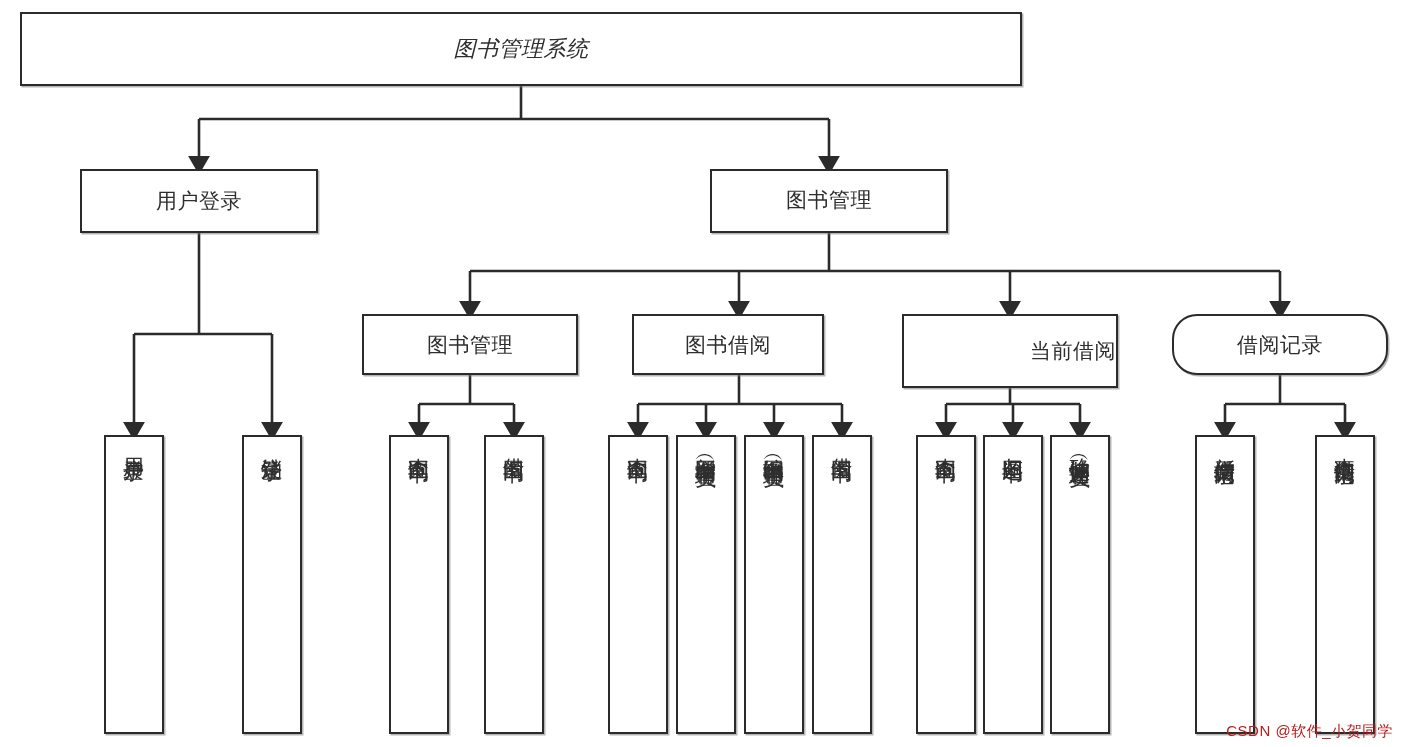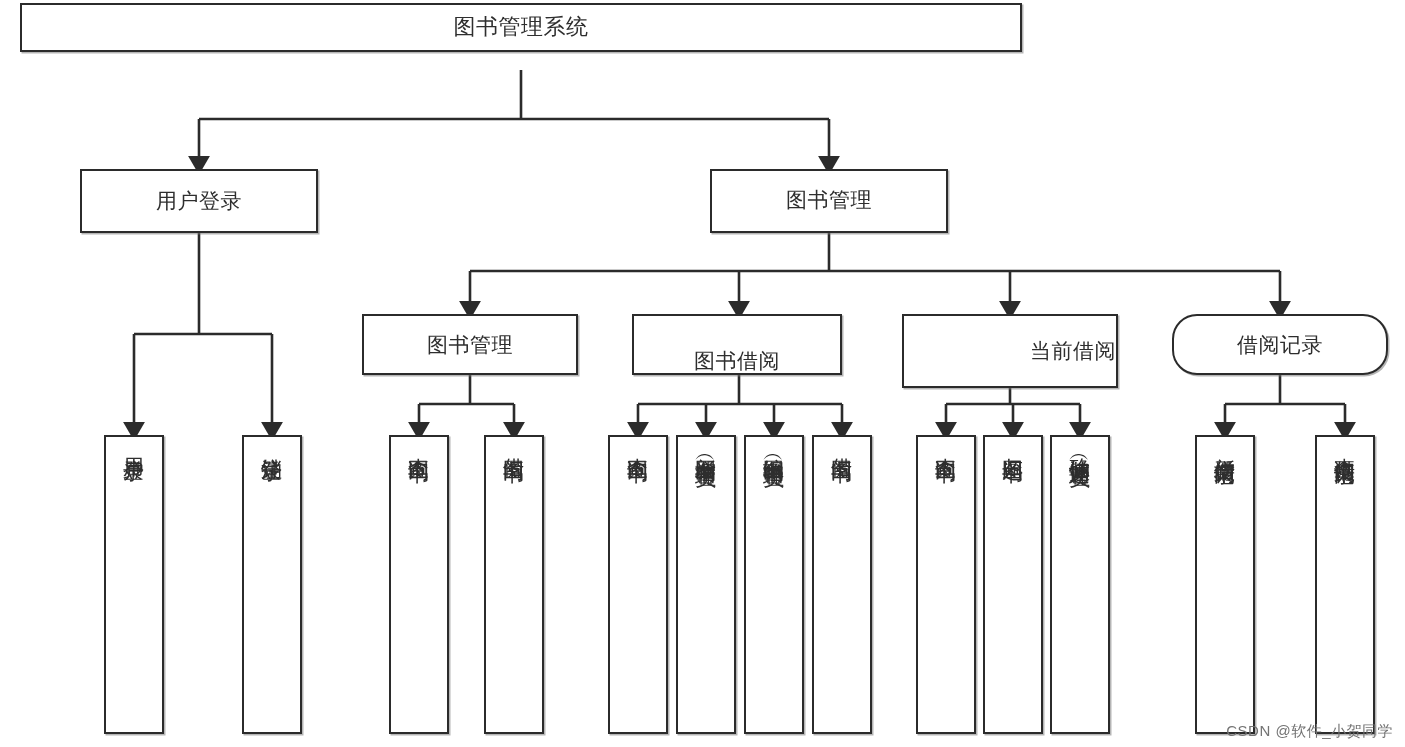--- a/index.html
+++ b/index.html
@@ -60,21 +60,21 @@
     line-height: 1.0;
     letter-spacing: 1.5px;
     white-space: nowrap;
     margin: 0 auto;
   }
   #watermark {
     position: absolute;
     right: 12px;
     bottom: 6px;
     font-size: 15px;
-    color: #737373;
+    color: #b91c1c;
     letter-spacing: 0.5px;
     white-space: nowrap;
   }
 </style>
 </head>
 <body>
 
 <div id="canvas">
   <svg id="edges" viewBox="0 0 1405 747" xmlns="http://www.w3.org/2000/svg">
     <defs>
@@ -113,33 +113,33 @@
         <path d="M1013,404 L1013,426" marker-end="url(#arrow)"></path>
         <path d="M1080,404 L1080,426" marker-end="url(#arrow)"></path>
         <path d="M1280,375 L1280,404"></path>
         <path d="M1225,404 L1345,404"></path>
         <path d="M1225,404 L1225,426" marker-end="url(#arrow)"></path>
         <path d="M1345,404 L1345,426" marker-end="url(#arrow)"></path>
       </g>
   </svg>
 
   <div id="nodes">
-      <div class="node horiz root" style="left: 20px; top: 3px; width: 1002px; height: 49px;">
+      <div class="node horiz root" style="left: 20px; top: 12px; width: 1002px; height: 74px; font-style: italic;">
         <span class="lbl">图书管理系统</span>
       </div>
       <div class="node horiz" style="left: 80px; top: 169px; width: 238px; height: 64px;">
         <span class="lbl">用户登录</span>
       </div>
       <div class="node horiz" style="left: 710px; top: 169px; width: 238px; height: 64px; font-family: Liberation Serif, serif;">
         <span class="lbl">图书管理</span>
       </div>
       <div class="node horiz" style="left: 362px; top: 314px; width: 216px; height: 61px;">
         <span class="lbl">图书管理</span>
       </div>
-      <div class="node horiz" style="left: 632px; top: 314px; width: 210px; height: 61px; align-items: flex-end;">
+      <div class="node horiz" style="left: 632px; top: 314px; width: 192px; height: 61px;">
         <span class="lbl">图书借阅</span>
       </div>
       <div class="node horiz" style="left: 902px; top: 314px; width: 216px; height: 74px; justify-content: flex-end;">
         <span class="lbl">当前借阅</span>
       </div>
       <div class="node horiz" style="left: 1172px; top: 314px; width: 216px; height: 61px; border-radius: 25px;">
         <span class="lbl">借阅记录</span>
       </div>
       <div class="node vert" style="left: 104px; top: 435px; width: 60px; height: 299px;">
         <span class="lbl">用户登录</span>

